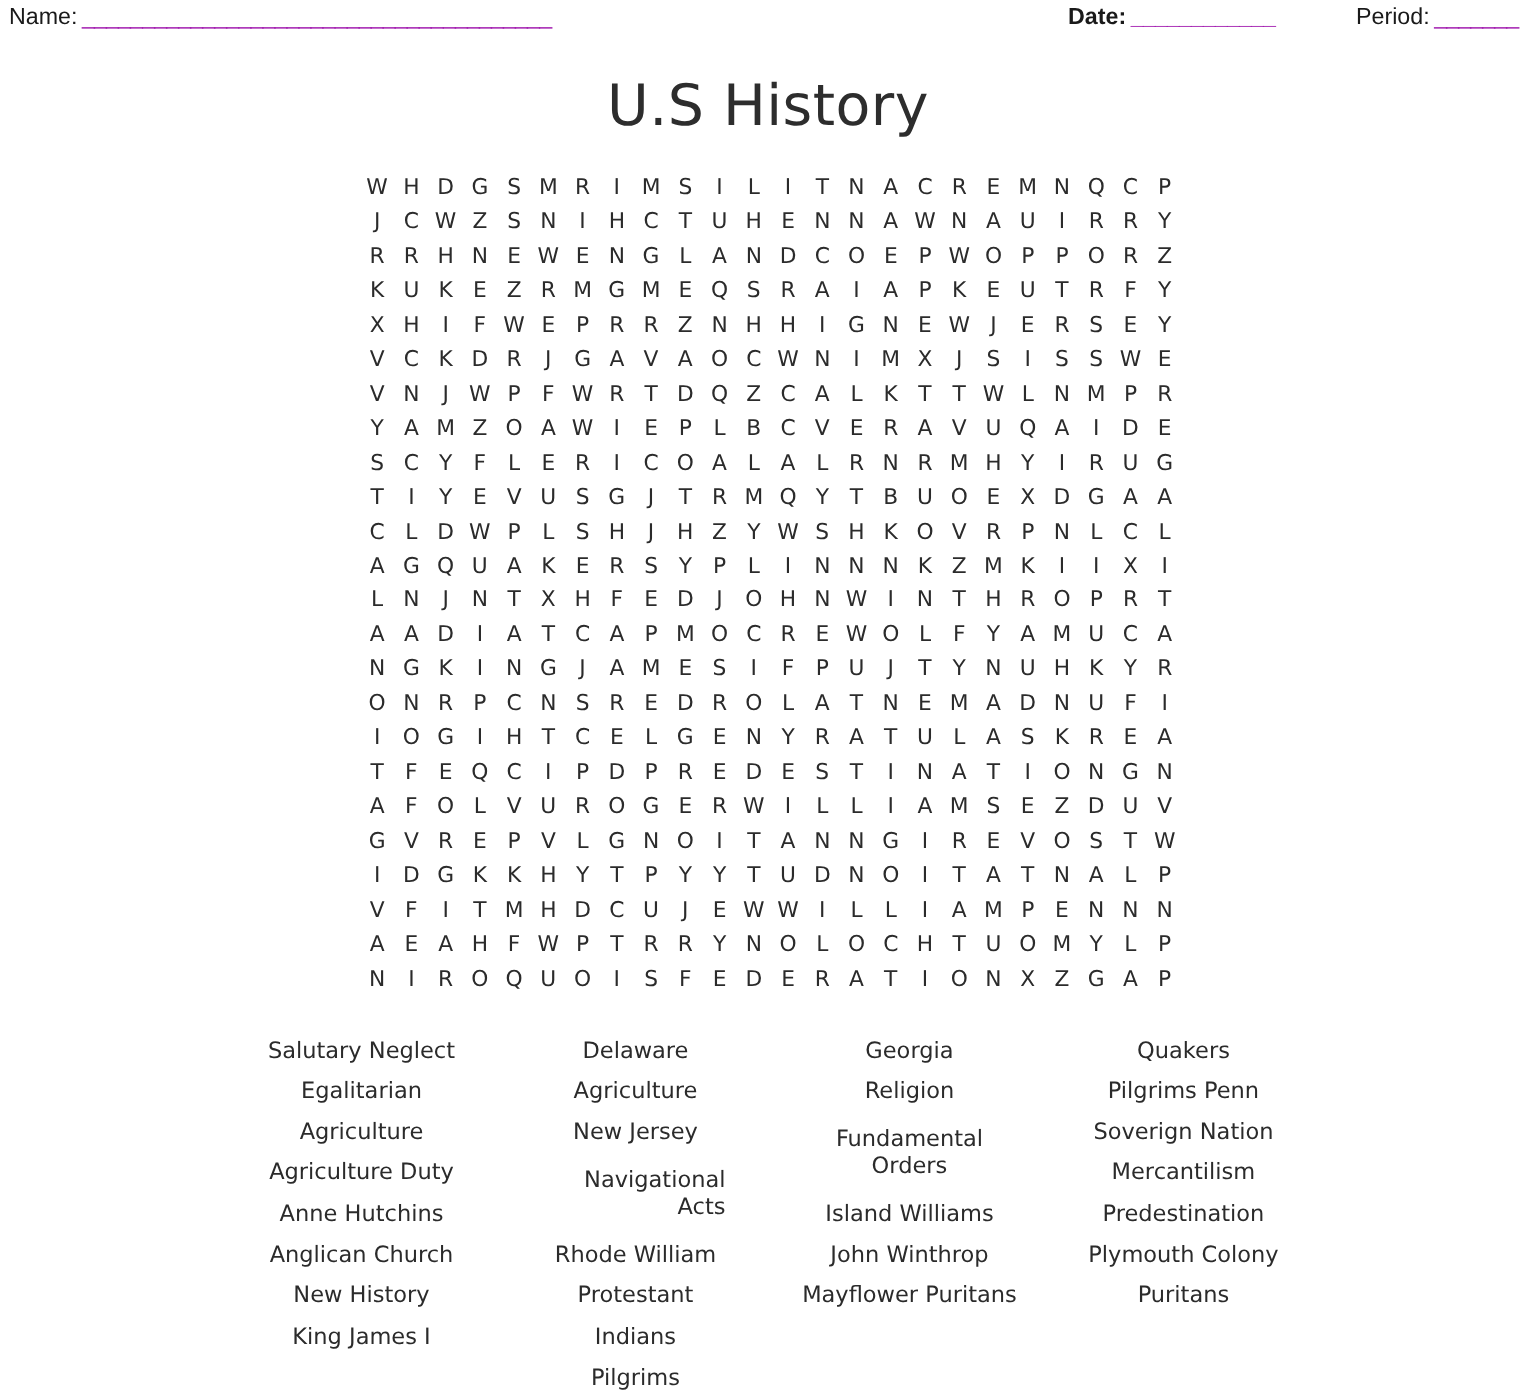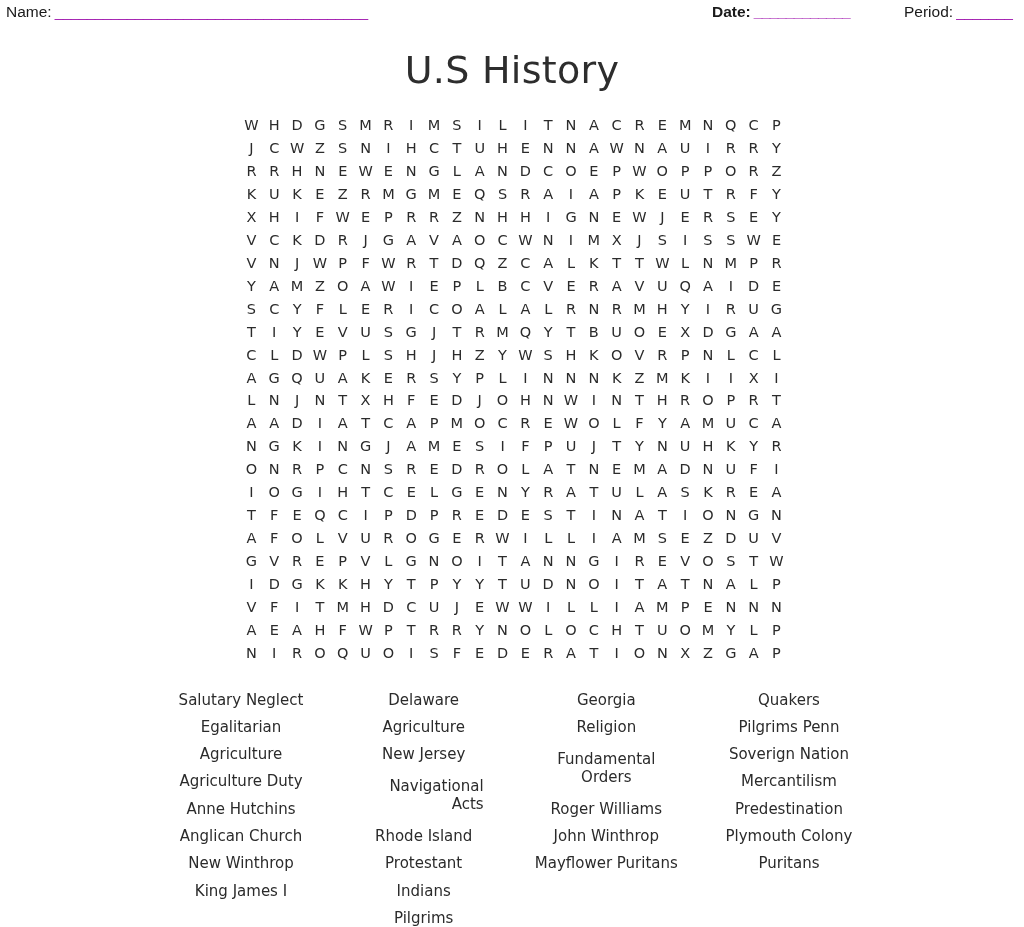--- a/index.html
+++ b/index.html
@@ -761,38 +761,38 @@
   </div>
 
 <div class="wordlist" id="word-list">
     <div class="wl-col">
       <div class="wl-word">Salutary Neglect</div>
       <div class="wl-word">Egalitarian</div>
       <div class="wl-word">Agriculture</div>
       <div class="wl-word">Agriculture Duty</div>
       <div class="wl-word">Anne Hutchins</div>
       <div class="wl-word">Anglican Church</div>
-      <div class="wl-word">New Winthrop</div>
+      <div class="wl-word">New History</div>
       <div class="wl-word">King James I</div>
     </div>
     <div class="wl-col">
       <div class="wl-word">Delaware</div>
       <div class="wl-word">Agriculture</div>
       <div class="wl-word">New Jersey</div>
       <div class="wl-word two-line" style="width: 120px; text-align: right;">Navigational Acts</div>
-      <div class="wl-word">Rhode Island</div>
+      <div class="wl-word">Rhode William</div>
       <div class="wl-word">Protestant</div>
       <div class="wl-word">Indians</div>
       <div class="wl-word">Pilgrims</div>
     </div>
     <div class="wl-col">
       <div class="wl-word">Georgia</div>
       <div class="wl-word">Religion</div>
       <div class="wl-word two-line" style="width: 120px;">Fundamental Orders</div>
-      <div class="wl-word">Roger Williams</div>
+      <div class="wl-word">Island Williams</div>
       <div class="wl-word">John Winthrop</div>
       <div class="wl-word">Mayflower Puritans</div>
     </div>
     <div class="wl-col">
       <div class="wl-word">Quakers</div>
       <div class="wl-word">Pilgrims Penn</div>
       <div class="wl-word">Soverign Nation</div>
       <div class="wl-word">Mercantilism</div>
       <div class="wl-word">Predestination</div>
       <div class="wl-word">Plymouth Colony</div>

